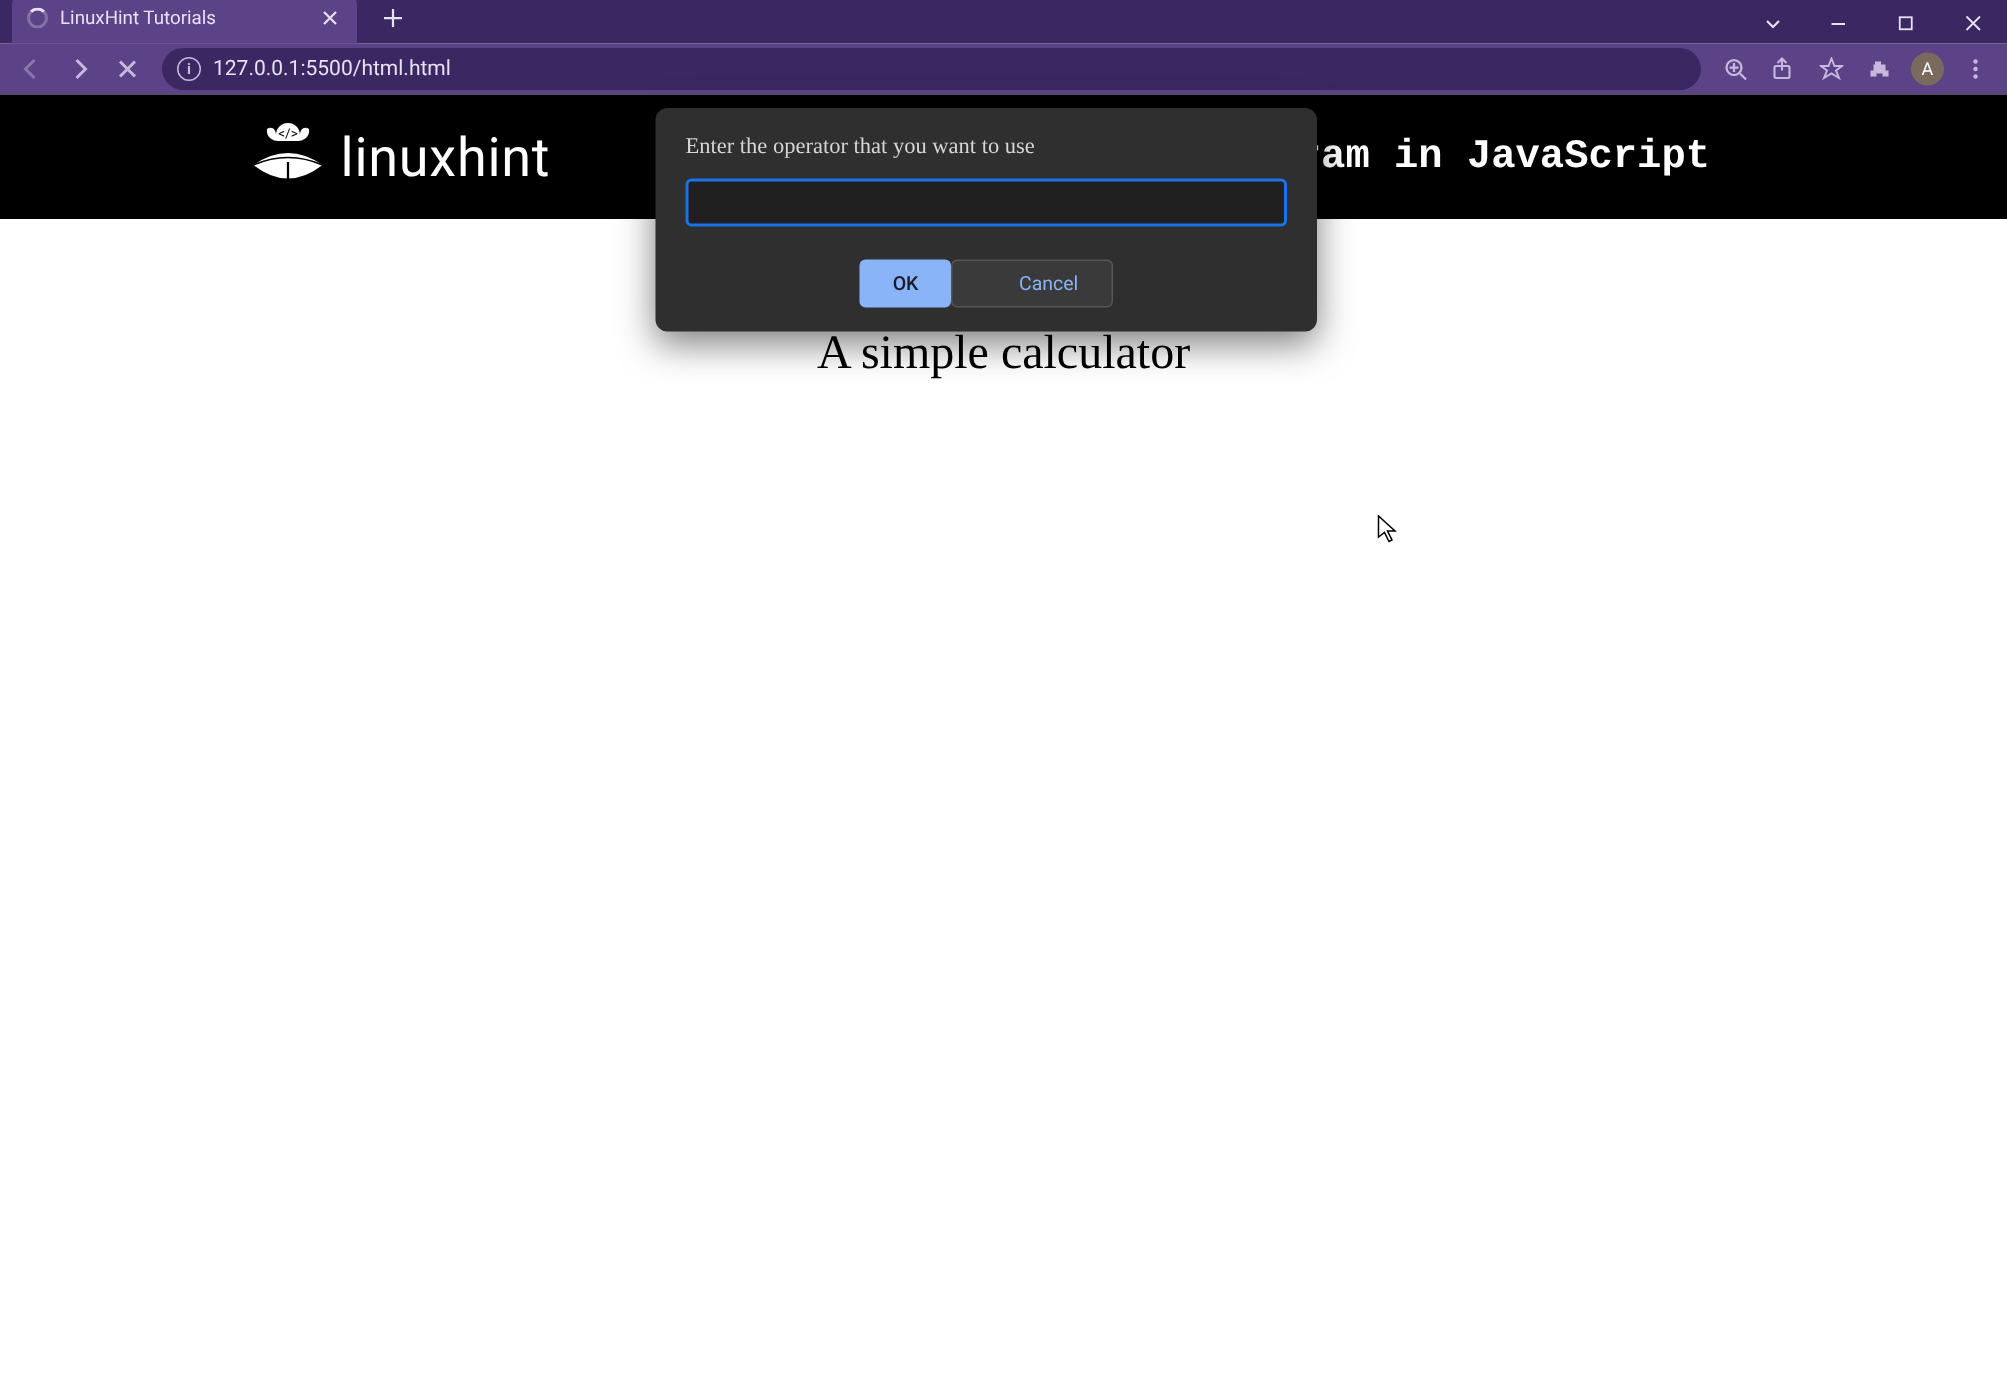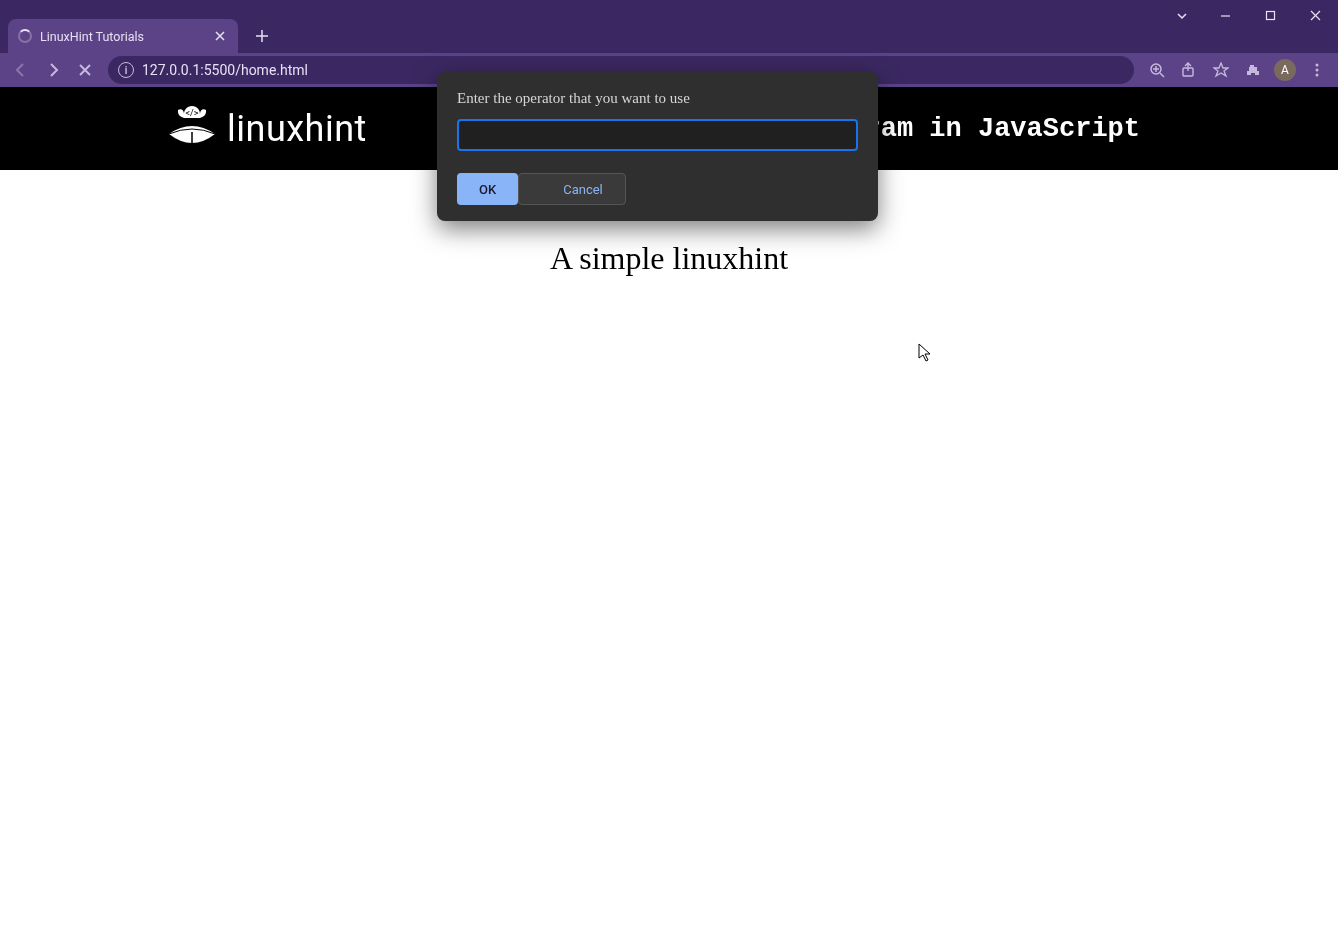--- a/index.html
+++ b/index.html
@@ -10,21 +10,21 @@
     }
     body {
       width: 1338px;
       height: 931px;
       overflow: hidden;
       background: #fff;
       position: relative;
     }
     
     .titlebar {
-      height: 53px;
+      height: 29px;
       background: #3b2862;
       display: flex;
       align-items: flex-end;
       position: relative;
     }
     .tab {
       margin-left: 8px;
       height: 34px;
       background: #5c4387;
       border-radius: 8px 8px 0 0;
@@ -238,21 +238,21 @@
       background: #202020;
       border: 2px solid #1a73e8;
       border-radius: 4px;
       outline: none;
       padding: 0 8px;
       color: #e2e2e2;
       font-size: 13px;
     }
     .dialog-buttons {
       display: flex;
-      justify-content: flex-start;
+      justify-content: center;
       margin-top: 22px;
     }
     .btn {
       height: 32px;
       padding: 0 22px;
       border-radius: 4px;
       font-size: 13px;
       border: none;
       cursor: pointer;
       display: flex;
@@ -332,21 +332,21 @@
         <path d="M7 3 L13 9 L7 15" stroke="currentColor" stroke-width="2" fill="none"></path>
       </svg>
   </div>
   <div class="nav-btn">
     <svg width="14" height="14" viewBox="0 0 14 14">
         <path d="M2 2 L12 12 M12 2 L2 12" stroke="currentColor" stroke-width="2"></path>
       </svg>
   </div>
   <div class="omnibox">
     <div class="info-icon">i</div>
-    <span>127.0.0.1:5500/home.html</span>
+    <span>127.0.0.1:5500/html.html</span>
   </div>
   <div class="right-icons">
     <div class="nav-btn">
       <svg width="16" height="16" viewBox="0 0 16 16">
           <circle cx="7" cy="7" r="5" stroke="currentColor" stroke-width="1.5" fill="none"></circle>
           <path d="M11 11 L15 15 M7 4 V10 M4 7 H10" stroke="currentColor" stroke-width="1.5"></path>
         </svg>
     </div>
     <div class="nav-btn">
       <svg width="16" height="16" viewBox="0 0 16 16">
@@ -387,21 +387,21 @@
         <path d="M4 30 Q27 20 50 30" stroke="#000" stroke-width="1" fill="none"></path>
         <path d="M27 28 L27 44 M22 40 L27 44 L32 40" stroke="#000" stroke-width="1.5" fill="none"></path>
       </svg>
     </div>
     <span class="logo-text">linuxhint</span>
   </div>
   <div class="page-title-partial">gram in JavaScript</div>
 </div>
 
 <div class="page-content">
-  <h1 class="content-heading">A simple linuxhint</h1>
+  <h1 class="content-heading">A simple calculator</h1>
 </div>
 
 <div class="dialog">
   <div class="dialog-message">Enter the operator that you want to use</div>
   <input class="dialog-input" type="text" value="" style="">
   <div class="dialog-buttons">
     <button class="btn btn-ok">OK</button>
     <button class="btn btn-cancel">Cancel</button>
   </div>
 </div>

